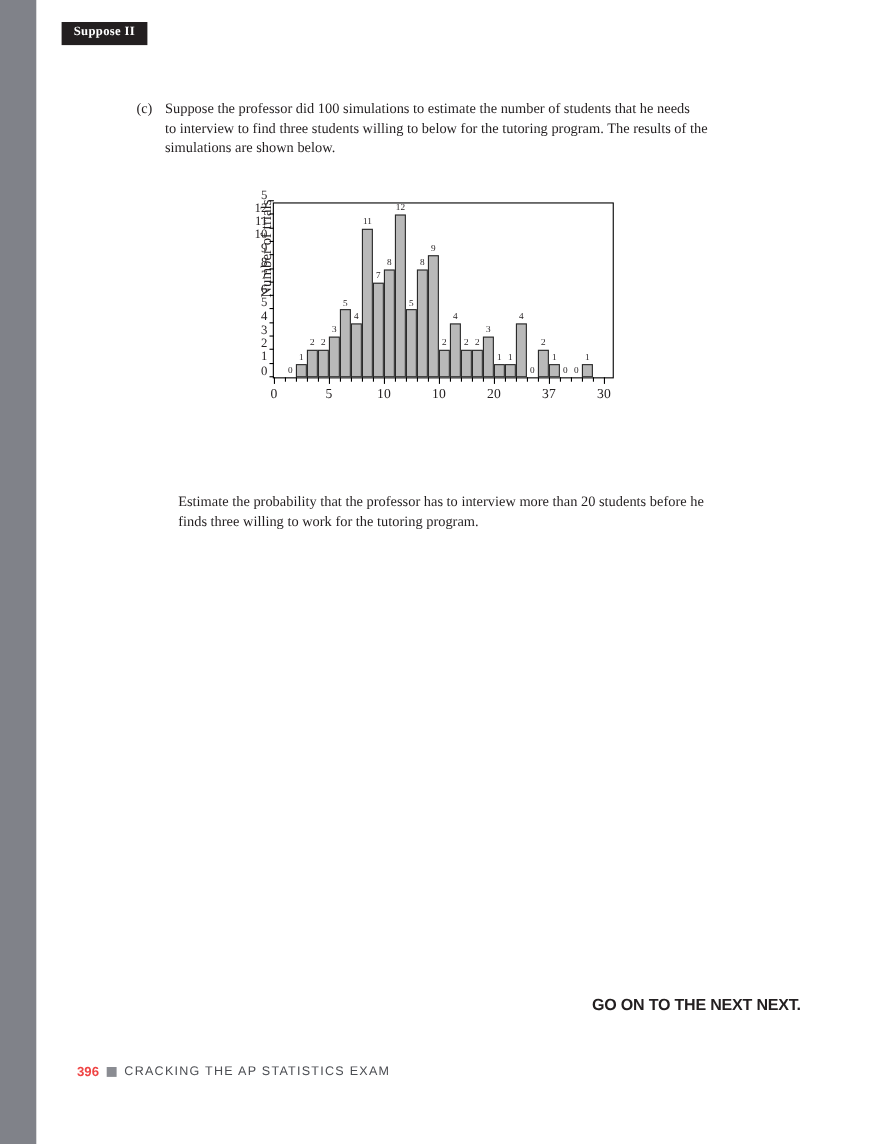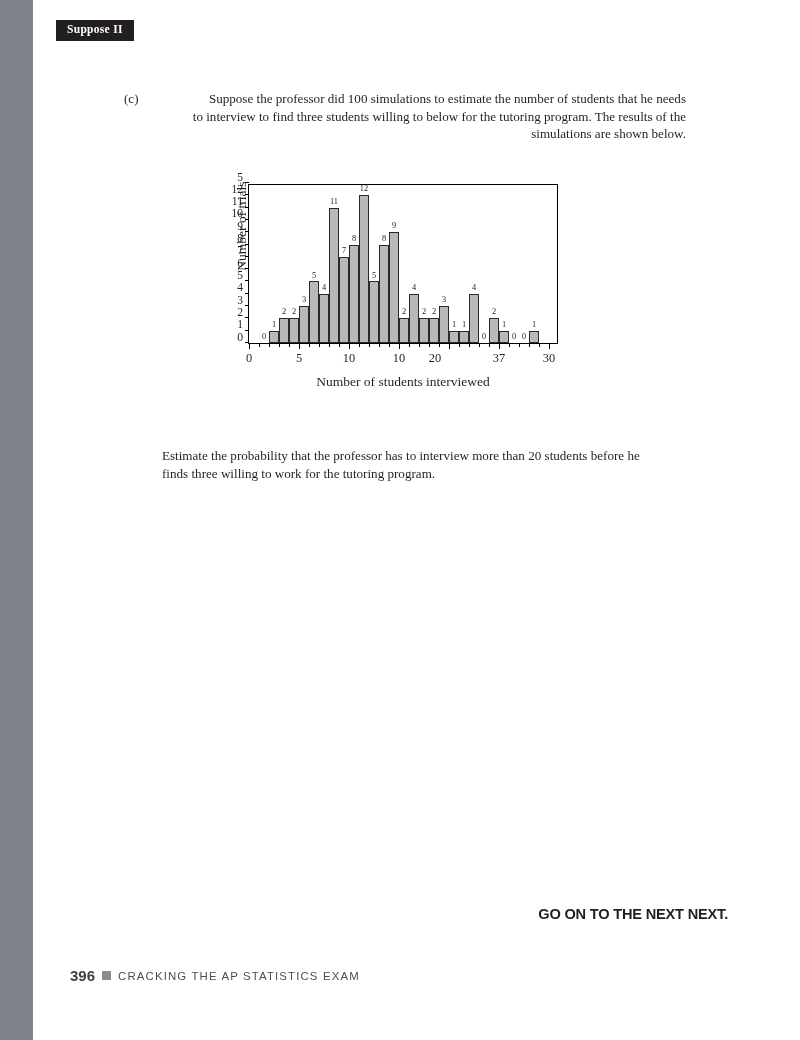--- a/index.html
+++ b/index.html
@@ -51,21 +51,21 @@
     flex: 0 0 26px;
     font-size: 13.1px;
     line-height: 17.6px;
     color: #231f20;
   }
   .qtext {
     flex: 1;
     font-size: 13.1px;
     line-height: 17.6px;
     color: #231f20;
-    text-align: right;
+    text-align: left;
   }
   .qtext .ln { display: block; white-space: nowrap; }
 
   
   .chart-wrap {
     position: absolute;
     left: 200px; top: 176px;
     width: 370px; height: 220px;
   }
   .ylabel {
@@ -179,22 +179,22 @@
   .footer {
     position: absolute;
     left: 70px; top: 967px;
     display: flex;
     align-items: center;
     gap: 7px;
   }
   .folio {
     font-family: "Liberation Sans", "DejaVu Sans", sans-serif;
     font-weight: bold;
-    font-size: 15px;
-    color: #404040;
+    font-size: 12px;
+    color: #ef4444;
   }
   .folio-square {
     width: 9px; height: 9px;
     background: #8a8c92;
     display: inline-block;
   }
   .footer-title {
     font-family: "Liberation Sans", "DejaVu Sans", sans-serif;
     font-size: 11.4px;
     letter-spacing: 1.15px;
@@ -335,28 +335,27 @@
           <div class="xtick minor" style="left: 290px;"></div>
           <div class="xtick major" style="left: 0px;"></div>
           <div class="xtlabel" style="left: 0px;">0</div>
           <div class="xtick major" style="left: 50px;"></div>
           <div class="xtlabel" style="left: 50px;">5</div>
           <div class="xtick major" style="left: 100px;"></div>
           <div class="xtlabel" style="left: 100px;">10</div>
           <div class="xtick major" style="left: 150px;"></div>
           <div class="xtlabel" style="left: 150px;">10</div>
           <div class="xtick major" style="left: 200px;"></div>
-          <div class="xtlabel" style="left: 186px;">20</div>
+          <div class="xtlabel" style="left: 200px;">20</div>
           <div class="xtick major" style="left: 250px;"></div>
           <div class="xtlabel" style="left: 250px;">37</div>
           <div class="xtick major" style="left: 300px;"></div>
           <div class="xtlabel" style="left: 300px;">30</div>
         </div>
     </div>
-    <div class="xlabel">Number of students interviewed</div>
   </div>
 
   <div class="prompt">
     <span class="ln">Estimate the probability that the professor has to interview more than 20 students before he</span>
     <span class="ln">finds three willing to work for the tutoring program.</span>
   </div>
 
   <div class="goon">GO ON TO THE NEXT NEXT.</div>
 
   <div class="footer">

